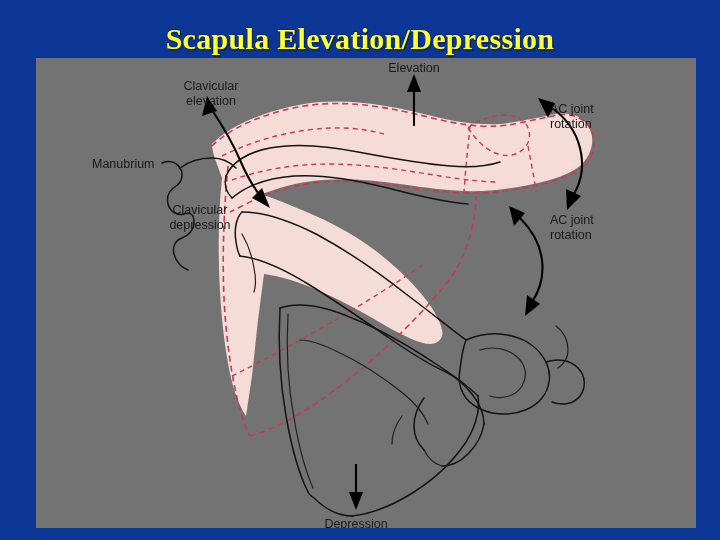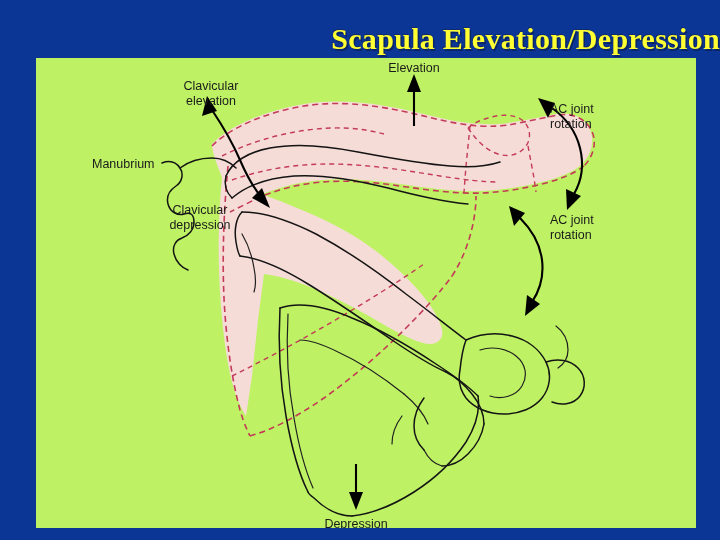--- a/index.html
+++ b/index.html
@@ -18,37 +18,37 @@
     width: 720px;
     height: 540px;
     background: #0b3695;
     overflow: hidden;
   }
   #slide-title {
     position: absolute;
     left: 0;
     top: 22px;
     width: 720px;
-    text-align: right;
+    text-align: center;
     font-family: "Liberation Serif", "DejaVu Serif", serif;
     font-weight: bold;
     font-size: 30px;
     line-height: 34px;
     color: #ffff33;
     letter-spacing: 0.3px;
     text-shadow: 1.5px 1.5px 0 #0a2566, -0.6px -0.6px 0 #102a6b;
     white-space: nowrap;
   }
   #figure-panel {
     position: absolute;
     left: 36px;
     top: 58px;
     width: 660px;
     height: 470px;
-    background: #bef264;
+    background: #737373;
   }
   #figure-svg {
     position: absolute;
     left: 0;
     top: 0;
     width: 660px;
     height: 470px;
     display: block;
   }
   .fig-label {

